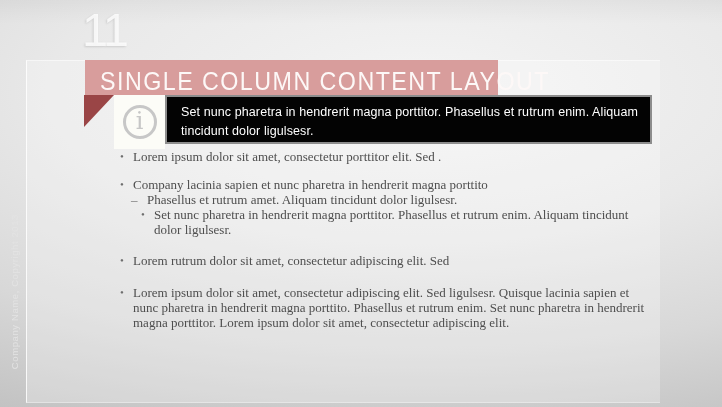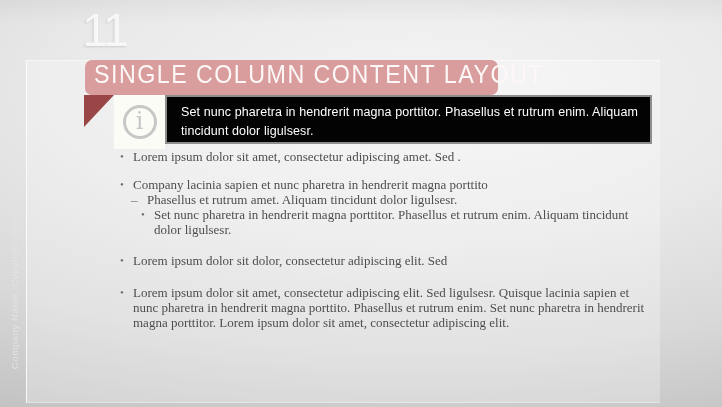--- a/index.html
+++ b/index.html
@@ -40,23 +40,22 @@
   .credit span{
     writing-mode:vertical-rl;transform:rotate(180deg);
     font-size:9.5px;letter-spacing:0.6px;color:#e3e3e3;
     white-space:nowrap;
   }
 
   
   .banner{
     position:absolute;left:85px;top:60px;width:413px;height:35px;
     background:#d89d9c;
-    display:flex;align-items:flex-start;
-    padding-left:9px;
-    border-radius:7px;
+    display:flex;align-items:flex-end;
+    padding-left:15px;
   }
   .banner .title{
     color:#fdf8f7;
     font-size:24px;letter-spacing:1.5px;
     transform:scale(0.97,1.1);transform-origin:left center;
     white-space:nowrap;
   }
 
   
   .ribbon-fold{
@@ -136,41 +135,41 @@
   </div>
 
   <div class="callout">
     <span class="callout-text">Set nunc pharetra in hendrerit magna porttitor. Phasellus et rutrum enim. Aliquam tincidunt dolor ligulsesr.</span>
   </div>
 
   <div class="bullets">
 
     <div class="li li-l1">
       <span class="marker">•</span>
-      <span class="txt">Lorem ipsum dolor sit amet, consectetur adipiscing amet. Sed .</span>
+      <span class="txt">Lorem ipsum dolor sit amet, consectetur porttitor elit. Sed .</span>
     </div>
 
     <div>
       <div class="li li-l1" style="margin-bottom:0;">
         <span class="marker">•</span>
         <span class="txt">Company lacinia sapien et nunc pharetra in hendrerit magna porttito</span>
       </div>
       <div class="li li-l2">
         <span class="marker">–</span>
         <span class="txt">Phasellus et rutrum amet. Aliquam tincidunt dolor ligulsesr.</span>
       </div>
       <div class="li li-l3">
         <span class="marker">•</span>
         <span class="txt">Set nunc pharetra in hendrerit magna porttitor. Phasellus et rutrum enim. Aliquam tincidunt dolor ligulsesr.</span>
       </div>
     </div>
 
     <div class="li li-l1 mb-lg">
       <span class="marker">•</span>
-      <span class="txt">Lorem ipsum dolor sit dolor, consectetur adipiscing elit. Sed</span>
+      <span class="txt">Lorem rutrum dolor sit amet, consectetur adipiscing elit. Sed</span>
     </div>
 
     <div class="li li-l1">
       <span class="marker">•</span>
       <span class="txt">Lorem ipsum dolor sit amet, consectetur adipiscing elit. Sed ligulsesr. Quisque lacinia sapien et nunc pharetra in hendrerit magna porttito. Phasellus et rutrum enim. Set nunc pharetra in hendrerit magna porttitor. Lorem ipsum dolor sit amet, consectetur adipiscing elit.</span>
     </div>
 
   </div>
 
 </div>

